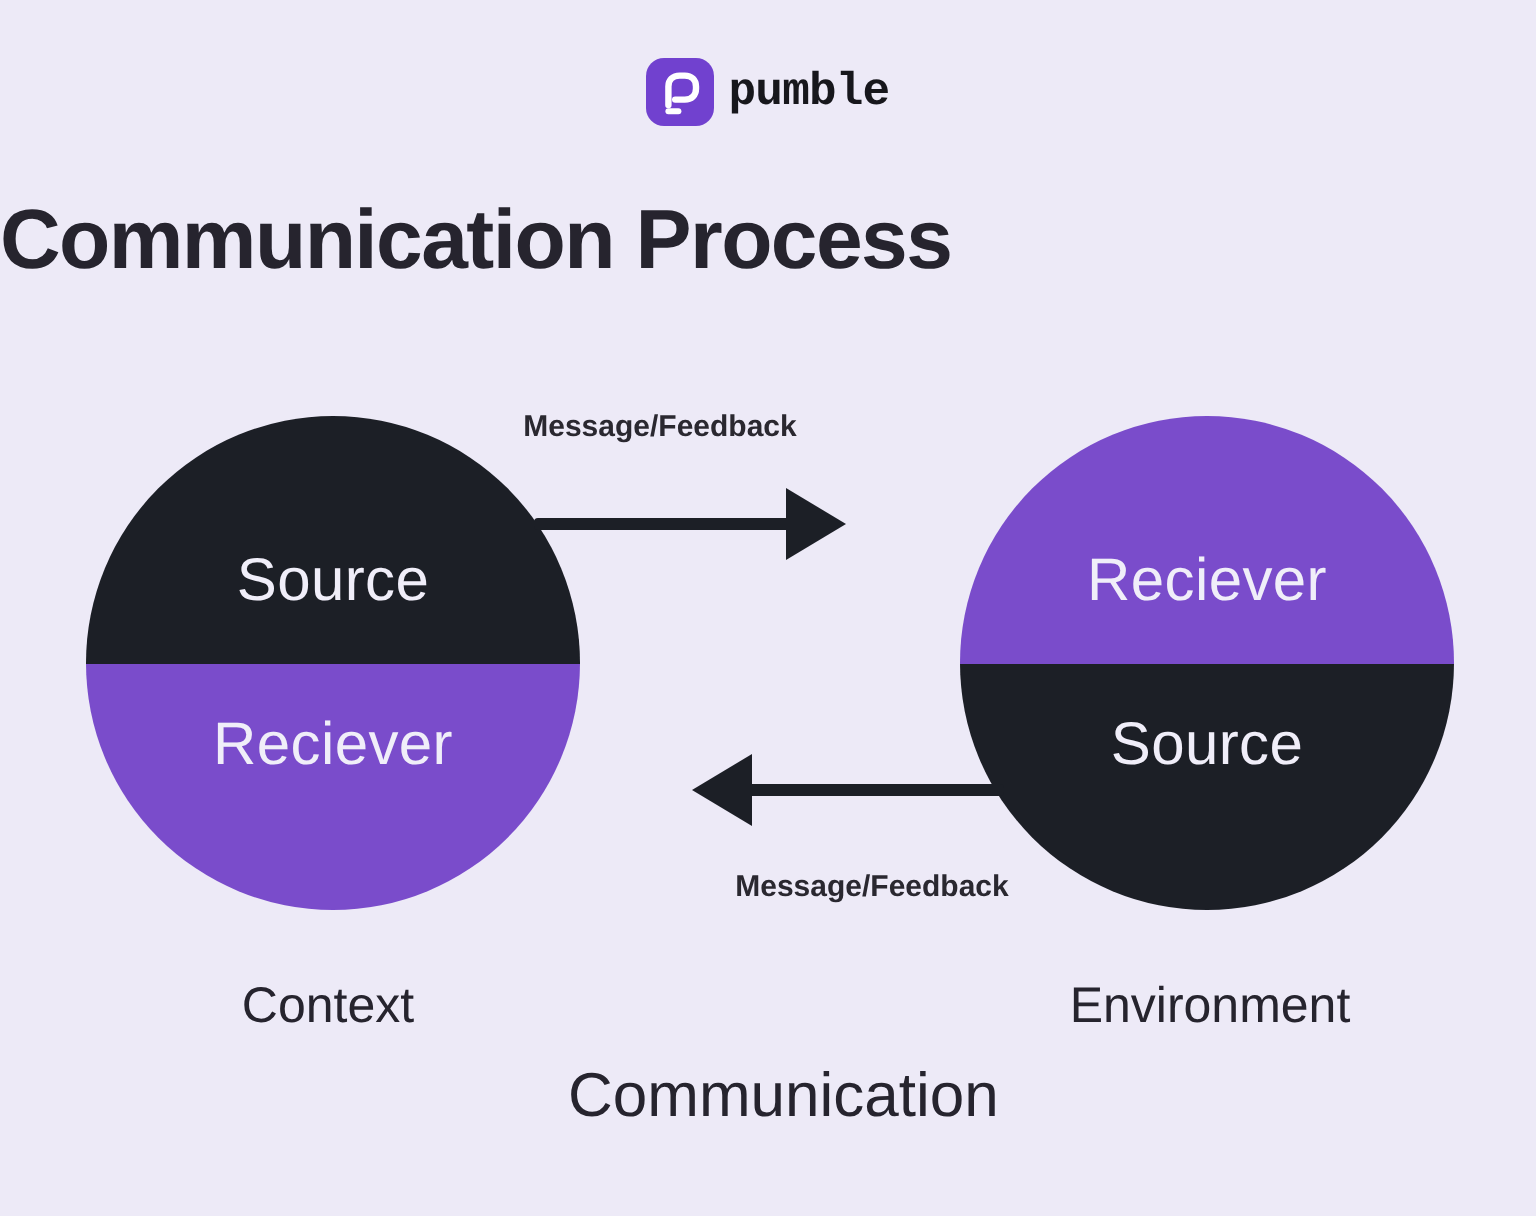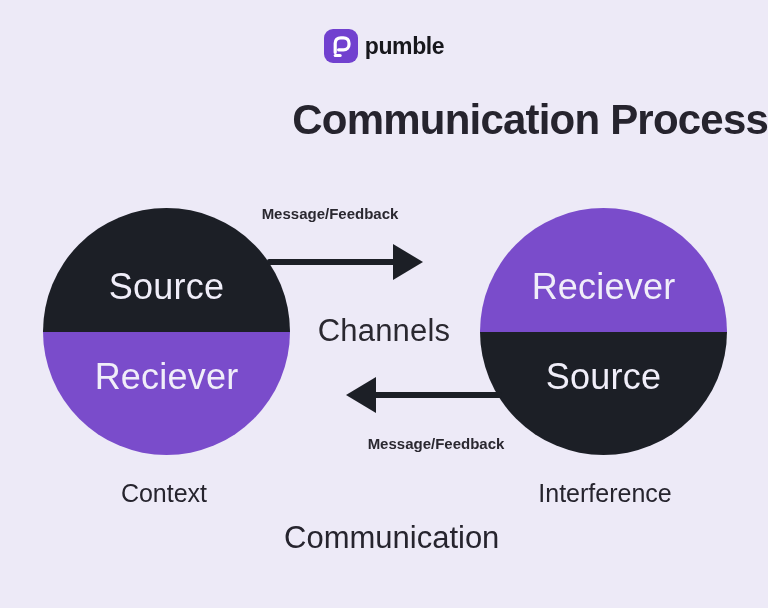--- a/index.html
+++ b/index.html
@@ -26,29 +26,30 @@
     justify-content: center;
     align-items: center;
     gap: 7px;
   }
   .logo-icon { width: 34px; height: 34px; display: block; }
   .logo-text {
     font-size: 23px;
     font-weight: 700;
     color: #17171C;
     letter-spacing: -0.4px;
+    font-family: Liberation Mono, monospace;
   }
 
   
   .title {
     position: absolute;
     top: 96px;
     left: 0;
     width: 768px;
-    text-align: right;
+    text-align: left;
     font-size: 42px;
     font-weight: 700;
     letter-spacing: -0.8px;
     color: var(--heading, #26242E);
   }
 
   
   .circle {
     position: absolute;
     top: 208px;
@@ -62,21 +63,21 @@
   .circle.left  { left: 43px; }
   .circle.right { left: 480px; }
   .half {
     flex: 1;
     display: flex;
     justify-content: center;
   }
   .half.top    { align-items: flex-end;   padding-bottom: 24px; }
   .half.bottom { align-items: flex-start; padding-top: 24px; }
   .half-label {
-    font-size: 36px;
+    font-size: 30px;
     font-weight: 400;
     color: var(--circle-text, #F0EEF9);
     letter-spacing: 0.2px;
   }
 
   
   .arrow-line {
     position: absolute;
     height: 6px;
     background: var(--dark, #1C1F26);
@@ -123,20 +124,21 @@
   }
 
   
   .caption {
     position: absolute;
     width: 200px;
     text-align: center;
     font-size: 25px;
     font-weight: 500;
     color: var(--heading, #26242E);
+    margin-top: 10px;
   }
   .caption.context     { left: 64px;  top: 479px; }
   .caption.environment { left: 505px; top: 479px; }
   .caption.interference {
     left: 284px; top: 520px;
     width: 200px;
     font-size: 31px;
   }
 </style>
 </head>
@@ -170,23 +172,22 @@
     </div>
     <div class="half bottom" style="background-color: rgb(28, 31, 38);">
       <span class="half-label">Source</span>
     </div>
   </div>
 
   <div class="msg-label top">Message/Feedback</div>
   <div class="arrow-line top"></div>
   <div class="arrow-head right"></div>
 
-  <div class="center-label">Channels</div>
 
   <div class="arrow-line bottom"></div>
   <div class="arrow-head left"></div>
   <div class="msg-label bottom">Message/Feedback</div>
 
   <div class="caption context">Context</div>
-  <div class="caption environment">Interference</div>
+  <div class="caption environment">Environment</div>
   <div class="caption interference">Communication</div>
 
 </div>
 
 </body></html>

